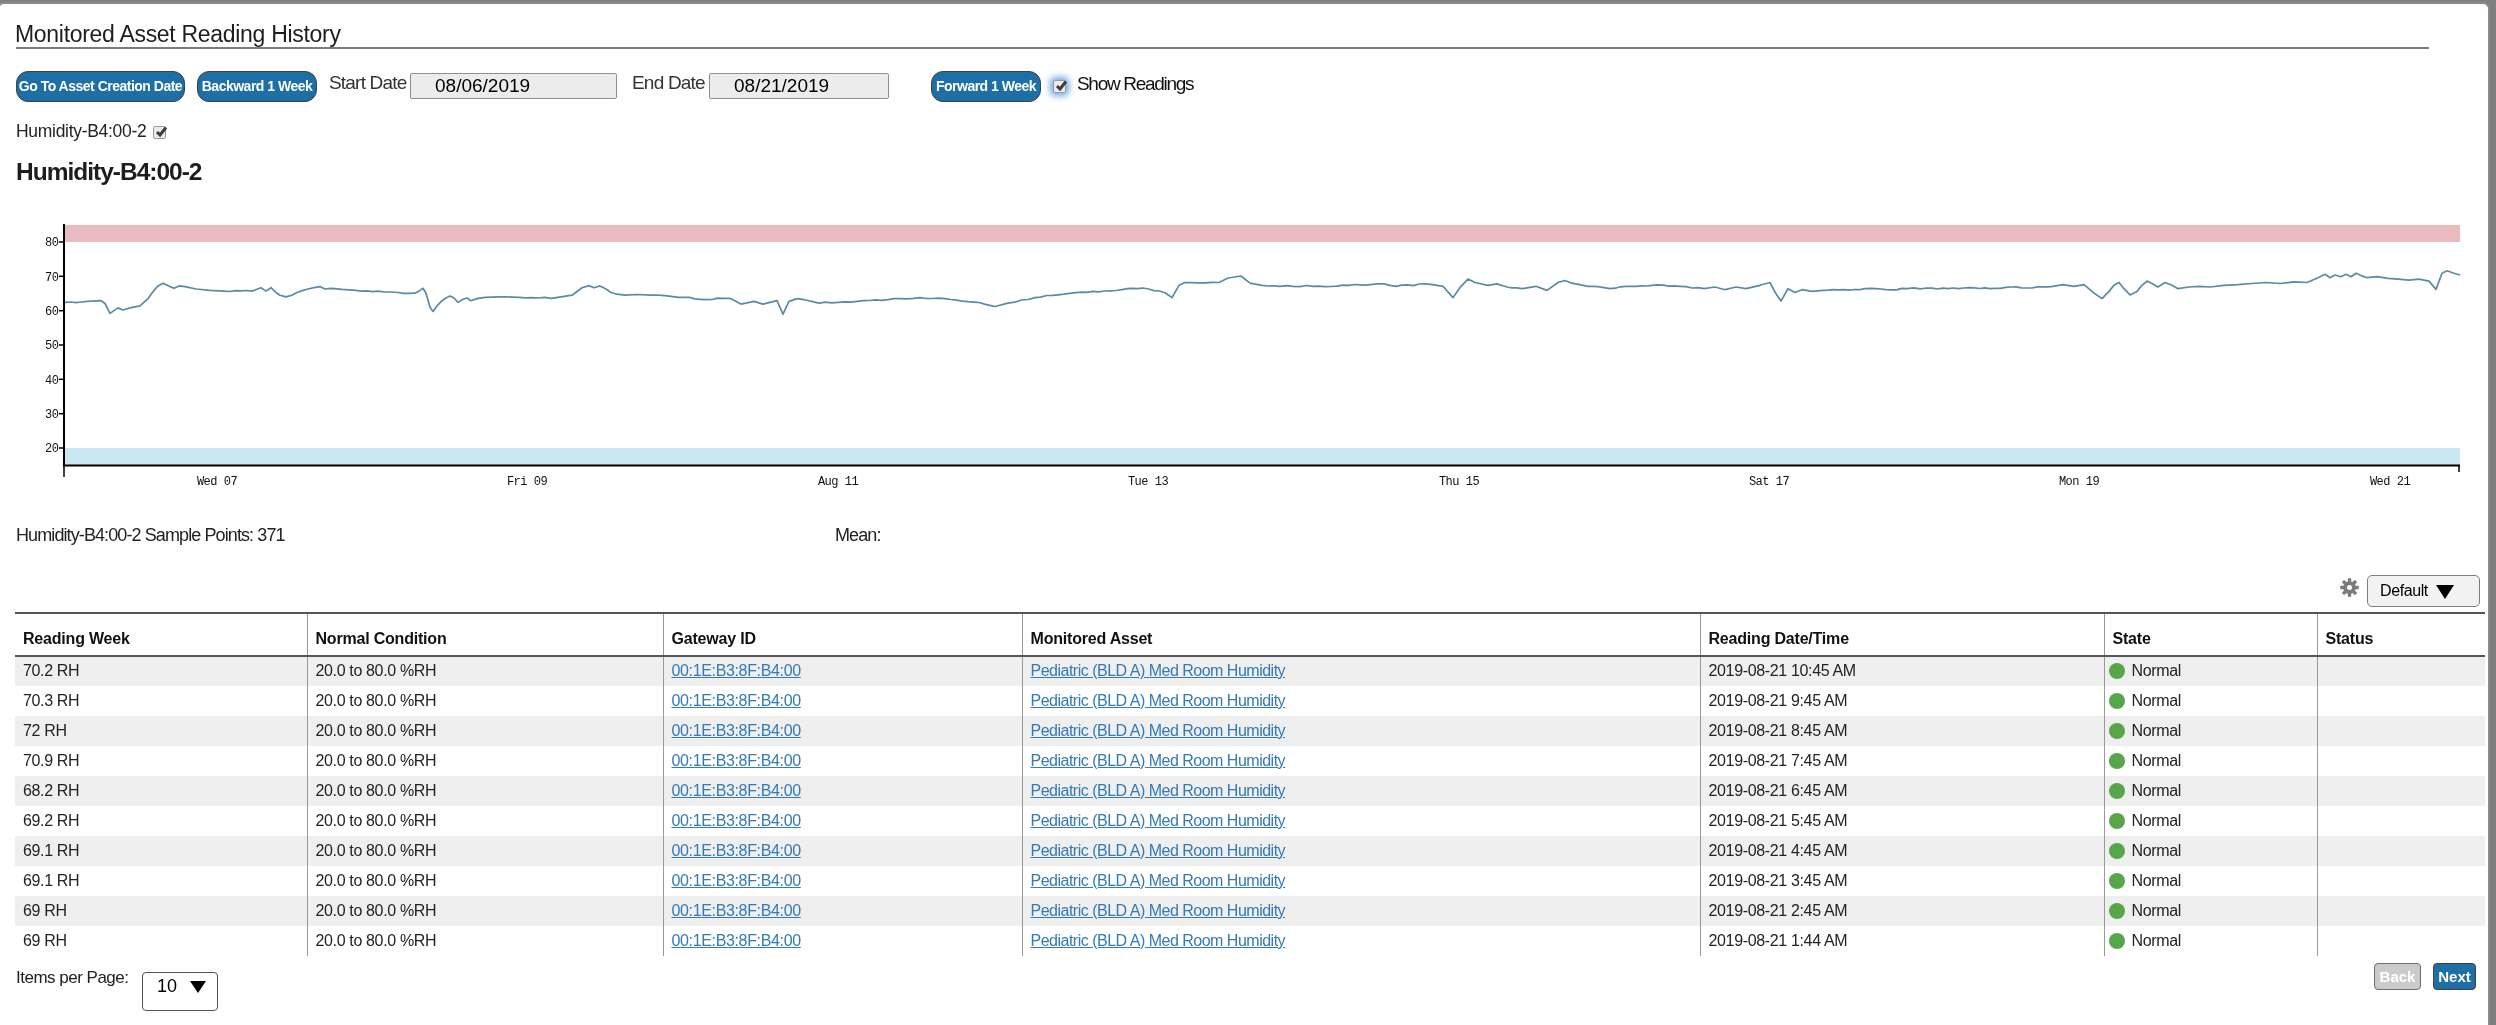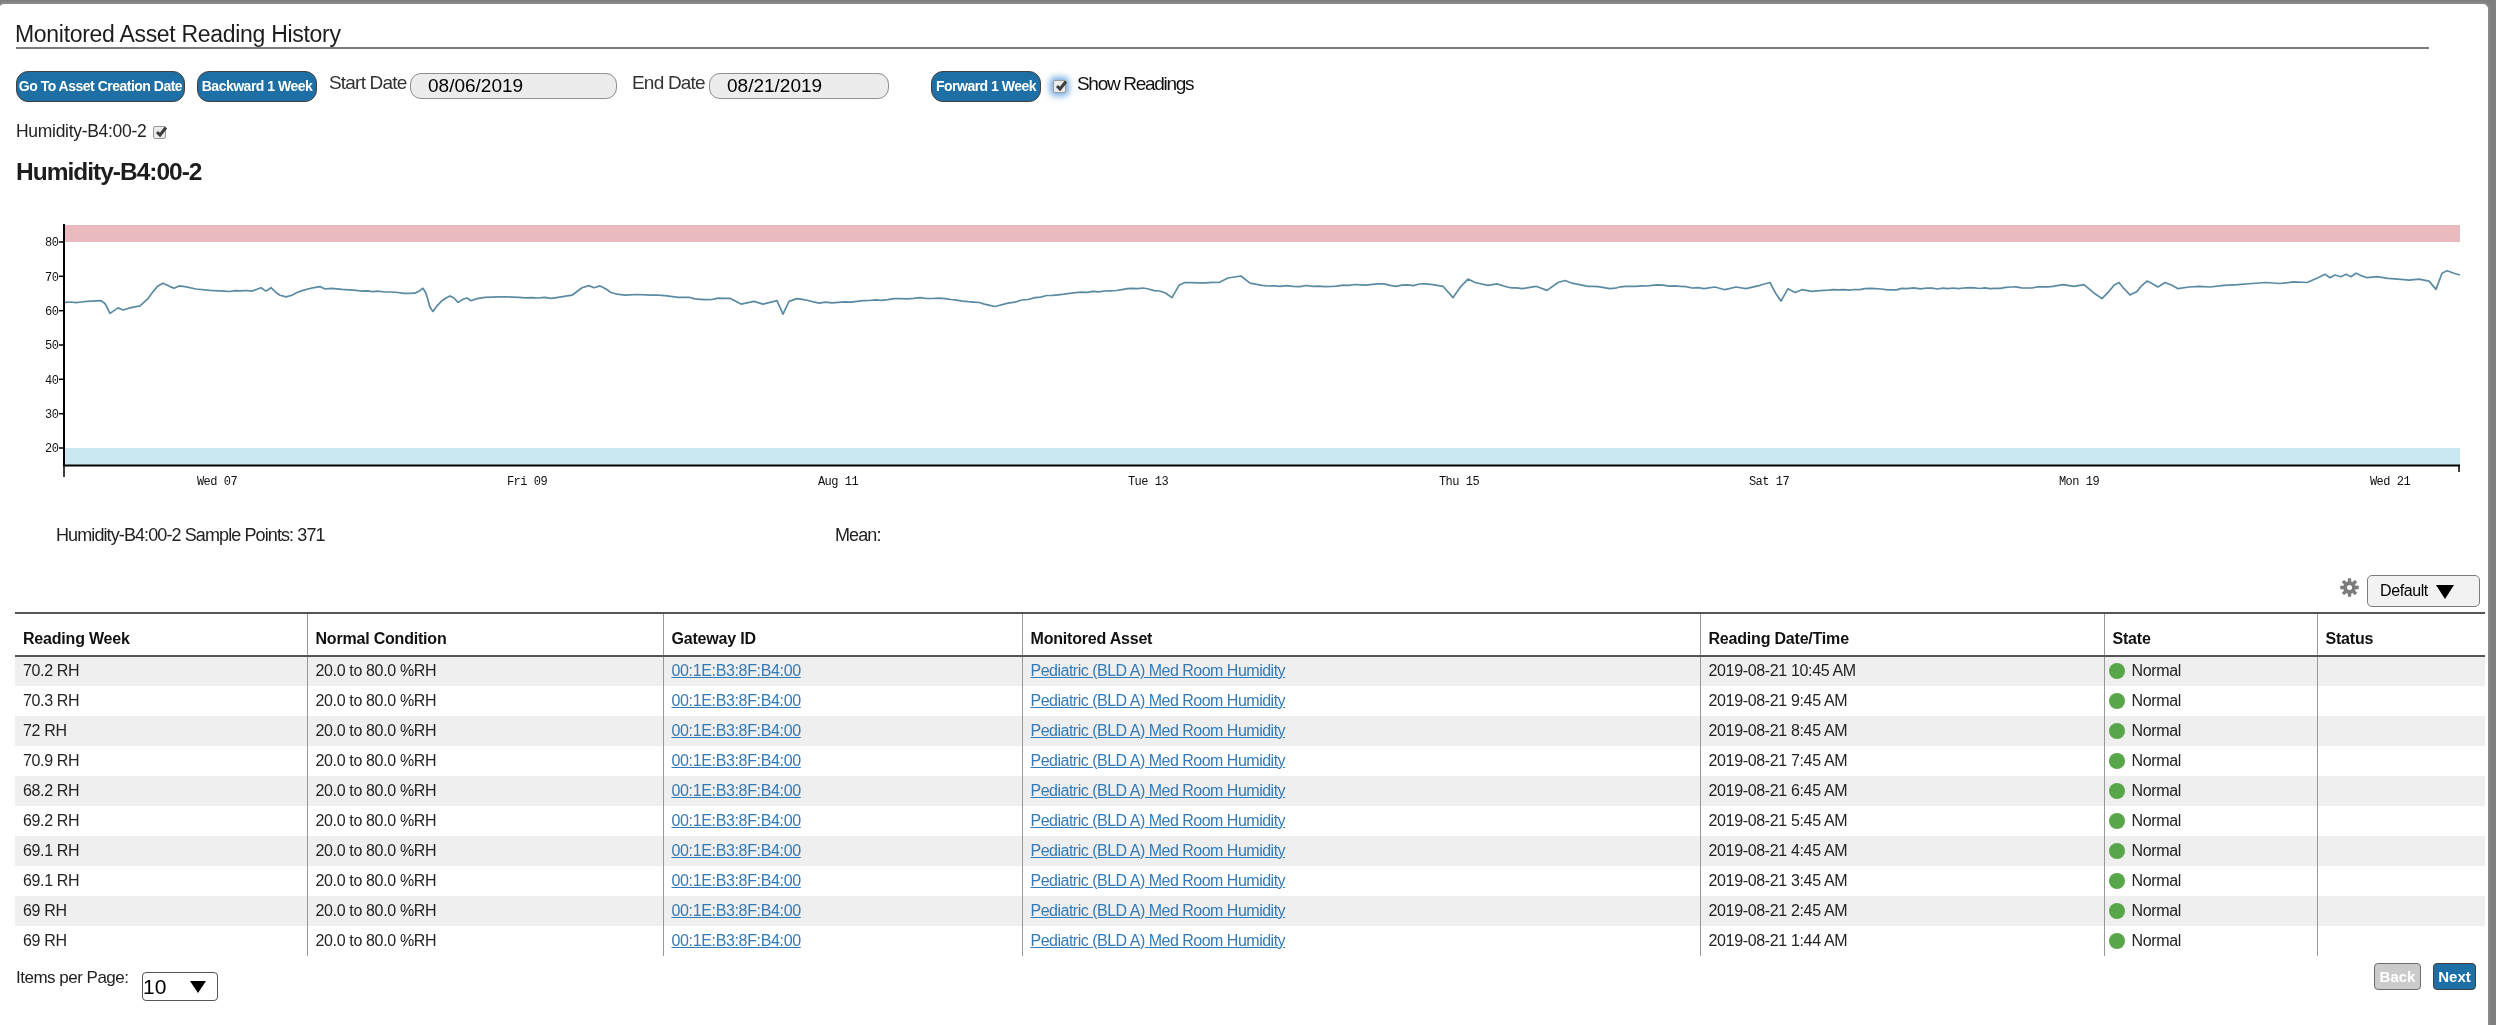--- a/index.html
+++ b/index.html
@@ -4,38 +4,38 @@
 <style>
 * { margin:0; padding:0; box-sizing:border-box; }
 html,body { width:2496px; height:1025px; }
 body { background:#7f7f7f; font-family:"Liberation Sans",sans-serif; position:relative; overflow:hidden; color:#222; }
 .panel { position:absolute; left:-3px; top:2px; width:2493px; height:1040px; background:#fff; border:2px solid #8a8a8a; border-radius:7px; }
 .abs { position:absolute; }
 h1.title { position:absolute; left:15px; top:21px; font-size:23px; font-weight:normal; color:#1d1d1d; letter-spacing:-0.3px; }
 .hr1 { position:absolute; left:16px; top:47px; width:2413px; height:2px; background:#7b7b7b; }
 .btn { position:absolute; height:31px; background:#1d6fa5; border:1px solid #414141; border-radius:12px; color:#fff; font-size:14px; font-weight:bold; letter-spacing:-0.5px; font-family:"Liberation Sans",sans-serif; text-align:center; line-height:29px; white-space:nowrap; }
 .lbl { position:absolute; font-size:19px; letter-spacing:-0.8px; color:#333; white-space:nowrap; }
-.inp { position:absolute; height:26px; background:#ececec; border:1px solid #8f8f8f; border-radius:11px; font-size:19px; color:#000; line-height:24px; padding-left:17px; }
+.inp { position:absolute; height:26px; background:#ececec; border:1px solid #8f8f8f; border-radius:2px; font-size:19px; color:#000; line-height:24px; padding-left:24px; }
 .cb { position:absolute; width:13px; height:13px; background:#ebebeb; border:1px solid #9a9a9a; border-radius:2px; }
 .cb svg { position:absolute; left:0px; top:-3px; }
 .cb.glow { box-shadow:0 0 6px 3px rgba(93,158,222,0.85); }
 h2.sub { position:absolute; left:16px; top:158px; font-size:24.5px; font-weight:bold; letter-spacing:-1px; color:#1d1d1d; }
 .sampler { position:absolute; top:525px; font-size:18px; letter-spacing:-0.9px; color:#222; }
 .gearwrap { position:absolute; left:2340px; top:578px; width:19px; height:19px; }
 .defsel { position:absolute; left:2367px; top:575px; width:113px; height:32px; background:#f2f2f2; border:1px solid #7d7d7d; border-radius:5px; font-size:16px; letter-spacing:-0.4px; color:#000; line-height:30px; padding-left:12px; }
 .defsel .tri { position:absolute; right:25px; top:9px; width:0; height:0; border-left:9px solid transparent; border-right:9px solid transparent; border-top:14px solid #000; }
 table.grid { position:absolute; left:15px; top:612px; width:2470px; border-collapse:collapse; table-layout:fixed; border-top:2px solid #565656; }
 table.grid th { border-bottom:2px solid #565656; font-size:16px; font-weight:bold; color:#111; text-align:left; padding:9px 0 0 8px; height:43px; vertical-align:middle; letter-spacing:-0.2px; }
 table.grid td { font-size:16px; color:#232323; text-align:left; padding:0 0 1px 8px; height:30px; vertical-align:middle; letter-spacing:-0.35px; }
 table.grid th + th, table.grid td + td { border-left:1px solid #999; }
 table.grid tr.g td { background:#efefef; }
 a.lnk { color:#337ab7; text-decoration:underline; } a.lnk2 { color:#337ab7; text-decoration:underline; letter-spacing:-0.5px; } td.st { padding-left:4px !important;margin-top:40px; }
 .dot { display:inline-block; width:16px; height:16px; border-radius:50%; background:#57a64a; vertical-align:-3px; margin-right:7px; }
 .footlbl { position:absolute; left:16px; top:968px; font-size:17px; letter-spacing:-0.5px; color:#222; }
-.psel { position:absolute; left:142px; top:972px; width:76px; height:29px; background:#fff; border:1px solid #555; border-radius:4px; font-size:21px; color:#000; line-height:27px; }
+.psel { position:absolute; left:142px; top:972px; width:76px; height:39px; background:#fff; border:1px solid #555; border-radius:4px; font-size:18px; color:#000; line-height:27px; padding-left:14px; }
 .psel .tri { position:absolute; right:11px; top:8px; width:0; height:0; border-left:8px solid transparent; border-right:8px solid transparent; border-top:12px solid #000; }
 .pbtn { position:absolute; top:963px; height:27px; border-radius:4px; color:#fff; font-size:15px; font-weight:bold; text-align:center; line-height:25px; }
 .pbtn.back { left:2374px; width:47px; background:#cbcbcb; border:1px solid #6e6e6e; }
 .pbtn.next { left:2433px; width:43px; background:#1d6fa5; border:1px solid #414141; }
 .chartlbl { font-family:"Liberation Mono",monospace; font-size:12px; letter-spacing:-0.5px; fill:#111; }
 </style>
 </head>
 <body>
 <div class="panel"></div>
 
@@ -90,21 +90,21 @@
 <text class="chartlbl" x="527" y="285" text-anchor="middle">Fri 09</text>
 <text class="chartlbl" x="838" y="285" text-anchor="middle">Aug 11</text>
 <text class="chartlbl" x="1148" y="285" text-anchor="middle">Tue 13</text>
 <text class="chartlbl" x="1459" y="285" text-anchor="middle">Thu 15</text>
 <text class="chartlbl" x="1769" y="285" text-anchor="middle">Sat 17</text>
 <text class="chartlbl" x="2079" y="285" text-anchor="middle">Mon 19</text>
 <text class="chartlbl" x="2390" y="285" text-anchor="middle">Wed 21</text>
 <polyline points="65.0,102.4 70.5,102.0 76.0,102.6 81.5,102.0 87.0,101.4 101.0,100.7 105.0,103.5 110.0,113.4 118.0,107.9 123.0,110.0 130.0,107.9 140.0,105.9 148.0,98.6 153.0,91.8 158.0,85.9 163.0,83.2 170.0,86.6 174.0,88.3 179.0,85.9 185.0,86.6 196.0,89.0 210.0,90.4 224.0,91.1 229.6,91.5 235.2,90.7 240.8,90.8 246.4,90.5 252.0,91.1 261.0,87.7 266.0,91.1 271.0,87.7 276.0,92.5 280.0,95.2 286.0,96.9 292.0,95.2 297.0,92.5 303.0,90.4 308.0,89.0 314.0,87.7 320.0,86.6 325.0,89.0 331.0,88.3 342.0,89.4 356.0,90.4 361.5,91.2 367.0,90.9 372.5,91.6 378.0,91.1 384.7,92.0 391.3,92.0 398.0,92.5 403.7,93.4 409.3,93.4 415.0,93.2 420.0,90.4 423.0,88.3 426.0,93.2 430.0,107.2 433.0,111.4 437.0,105.9 442.0,100.7 446.0,98.0 450.0,95.9 454.0,98.0 458.0,102.4 463.0,99.3 467.0,98.0 471.0,100.7 477.0,98.6 485.0,97.3 499.0,96.9 505.7,96.8 512.3,97.1 519.0,97.3 525.3,97.9 531.7,97.6 538.0,98.0 544.7,97.3 551.3,98.3 558.0,97.3 572.0,95.2 582.0,87.7 589.0,85.6 594.0,87.7 600.0,85.9 606.0,89.0 611.0,92.5 617.0,94.2 625.0,95.2 637.0,94.5 651.0,95.2 656.3,95.0 661.7,95.4 667.0,95.9 672.7,96.6 678.3,97.3 684.0,97.3 689.3,97.3 694.7,98.9 700.0,99.3 706.0,99.7 712.0,99.5 718.0,98.2 724.0,98.4 730.0,98.3 741.0,104.1 754.0,101.4 763.0,104.1 777.0,100.7 783.0,114.1 789.0,101.4 797.0,98.6 802.5,99.3 808.0,100.5 813.5,101.9 819.0,103.1 825.4,102.2 831.8,102.9 838.2,102.4 844.6,101.8 851.0,102.1 857.1,101.4 863.3,100.6 869.4,100.5 875.6,99.8 881.7,100.3 887.9,99.6 894.0,98.6 900.5,98.7 907.0,98.8 913.5,98.3 920.0,97.6 926.2,98.5 932.5,98.5 938.8,98.2 945.0,98.6 950.8,99.5 956.6,100.2 962.4,101.1 968.2,101.7 974.0,102.1 979.2,102.5 984.5,104.1 989.8,105.3 995.0,106.5 1008.0,103.1 1014.8,102.2 1021.5,100.0 1028.2,99.5 1035.0,97.6 1040.8,97.1 1046.6,95.5 1052.4,95.3 1058.2,94.8 1064.0,94.2 1069.8,93.4 1075.6,92.6 1081.4,92.1 1087.2,92.4 1093.0,91.4 1098.8,91.8 1104.6,91.0 1110.4,90.8 1116.2,90.5 1122.0,89.7 1127.2,88.6 1132.5,88.3 1137.8,88.7 1143.0,88.0 1148.5,89.0 1154.0,90.6 1159.5,91.0 1165.0,92.8 1172.0,97.6 1179.0,85.3 1185.0,82.5 1191.8,82.6 1198.6,82.9 1205.4,82.9 1212.2,82.4 1219.0,82.5 1228.0,78.0 1241.0,76.0 1250.0,83.2 1262.0,85.3 1268.0,86.0 1274.0,85.8 1280.0,86.3 1286.6,85.7 1293.2,86.4 1299.8,86.7 1306.4,85.5 1313.0,86.3 1319.0,86.1 1325.0,86.6 1331.0,86.5 1337.0,86.2 1343.0,85.2 1349.0,85.3 1354.8,84.5 1360.6,84.8 1366.4,85.1 1372.2,84.3 1378.0,83.9 1384.0,83.9 1390.0,85.4 1396.0,86.3 1401.8,85.1 1407.6,84.8 1413.4,85.6 1419.2,84.0 1425.0,83.9 1431.0,84.4 1437.0,85.4 1443.0,86.3 1453.0,97.6 1461.0,86.3 1468.0,79.1 1475.0,82.5 1488.0,85.3 1497.0,83.9 1507.0,87.0 1512.0,87.9 1517.0,87.9 1522.0,88.7 1536.0,86.3 1547.0,90.4 1558.0,82.5 1565.0,80.5 1572.0,83.2 1583.0,85.3 1588.0,86.3 1593.0,86.3 1598.0,86.6 1610.0,88.7 1615.2,88.2 1620.5,86.8 1625.8,86.3 1631.0,86.3 1636.2,86.4 1641.5,85.8 1646.8,86.0 1652.0,85.3 1657.6,84.8 1663.2,85.1 1668.8,86.2 1674.4,85.9 1680.0,86.3 1686.0,86.7 1692.0,88.0 1698.0,87.7 1704.0,88.7 1715.0,87.0 1725.0,89.7 1736.0,87.0 1746.0,88.7 1760.0,85.3 1770.0,82.5 1776.0,93.8 1781.0,101.1 1788.0,88.7 1795.0,92.5 1802.0,89.7 1812.0,91.4 1823.0,90.4 1828.2,90.2 1833.5,89.6 1838.8,89.8 1844.0,89.7 1849.2,90.2 1854.5,89.5 1859.8,89.7 1865.0,88.7 1870.2,88.3 1875.5,88.6 1880.8,89.0 1886.0,89.7 1891.2,89.8 1896.5,89.9 1901.8,88.4 1907.0,88.7 1913.7,87.8 1920.3,88.9 1927.0,88.0 1932.2,88.2 1937.5,89.0 1942.8,88.1 1948.0,88.7 1953.2,88.0 1958.5,88.7 1963.8,88.0 1969.0,87.7 1974.2,87.8 1979.5,88.5 1984.8,87.9 1990.0,88.7 1995.2,88.4 2000.5,88.3 2005.8,87.3 2011.0,87.0 2016.2,86.9 2021.5,87.9 2026.8,88.0 2032.0,88.0 2037.2,86.8 2042.5,86.9 2047.8,86.8 2053.0,86.3 2063.0,84.6 2074.0,86.3 2084.0,84.6 2095.0,93.8 2102.0,98.6 2109.0,91.4 2114.0,85.3 2119.0,82.5 2124.0,88.7 2130.0,94.9 2137.0,91.4 2142.0,85.3 2147.0,81.1 2152.0,83.5 2158.0,87.0 2165.0,82.5 2172.0,85.3 2178.0,88.7 2189.0,87.0 2199.0,86.3 2210.0,87.0 2224.0,85.3 2238.0,84.6 2252.0,83.5 2266.0,82.5 2280.0,83.5 2294.0,81.8 2307.0,82.5 2318.0,77.7 2325.0,74.3 2330.0,77.7 2335.0,75.0 2341.0,76.7 2346.0,74.3 2351.0,76.7 2356.0,73.2 2361.0,75.6 2367.0,77.7 2377.0,76.7 2388.0,78.4 2398.0,79.1 2409.0,80.1 2419.0,79.1 2429.0,81.1 2436.0,89.4 2442.0,73.2 2447.0,70.8 2454.0,73.2 2460.0,75.0" fill="none" stroke="#5b8ba3" stroke-width="1.7" stroke-linejoin="round"></polyline>
 </svg>
 
-<div class="sampler" style="left:16px;margin-left:40px;">Humidity-B4:00-2 Sample Points: 371</div>
+<div class="sampler" style="left:16px;">Humidity-B4:00-2 Sample Points: 371</div>
 <div class="sampler" style="left:835px;">Mean:</div>
 
 <div class="gearwrap"><svg width="19" height="19" viewBox="0 0 19 19">
       <g fill="#7c7c7c">
         <circle cx="9.5" cy="9.5" r="6.3"></circle>
         <g>
           <rect x="7.8" y="0.2" width="3.4" height="5" rx="0.6"></rect>
           <rect x="7.8" y="13.8" width="3.4" height="5" rx="0.6"></rect>
           <rect x="0.2" y="7.8" width="5" height="3.4" rx="0.6"></rect>
           <rect x="13.8" y="7.8" width="5" height="3.4" rx="0.6"></rect>

